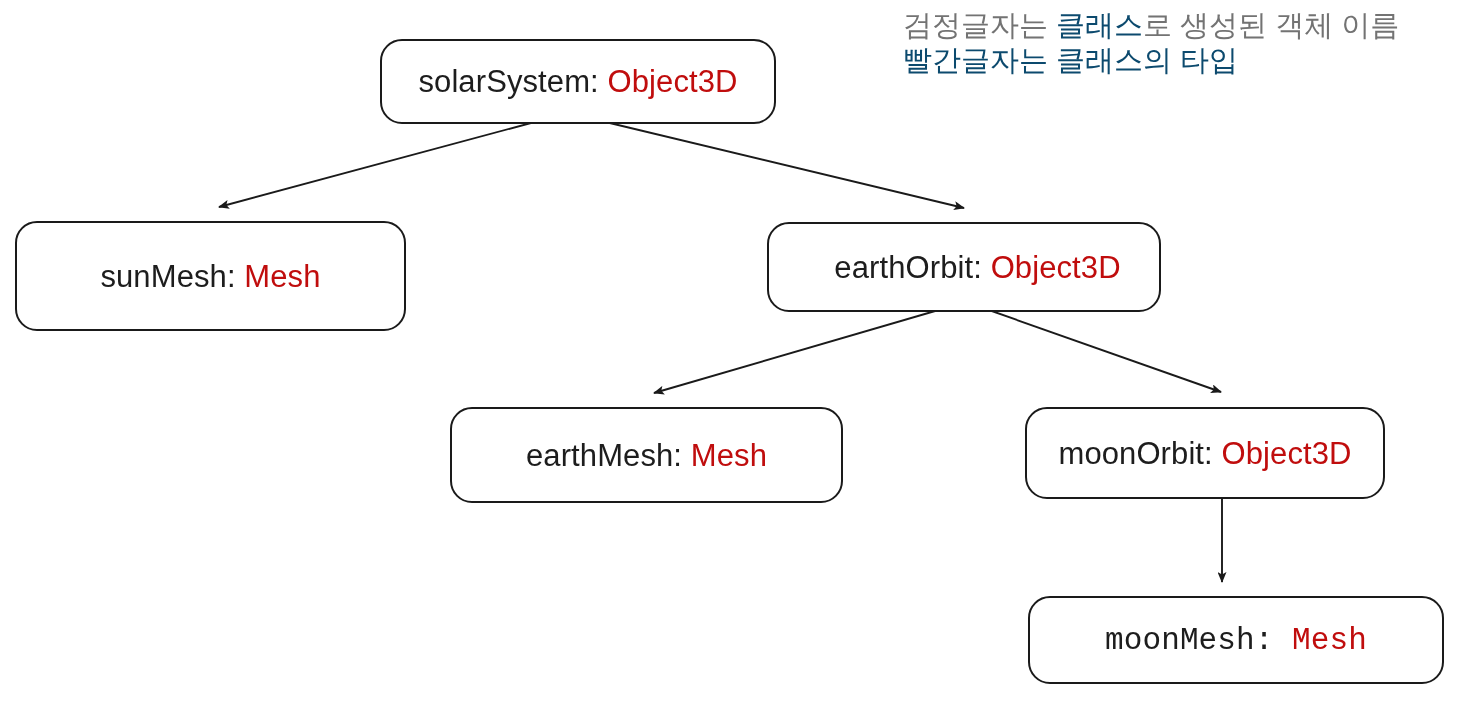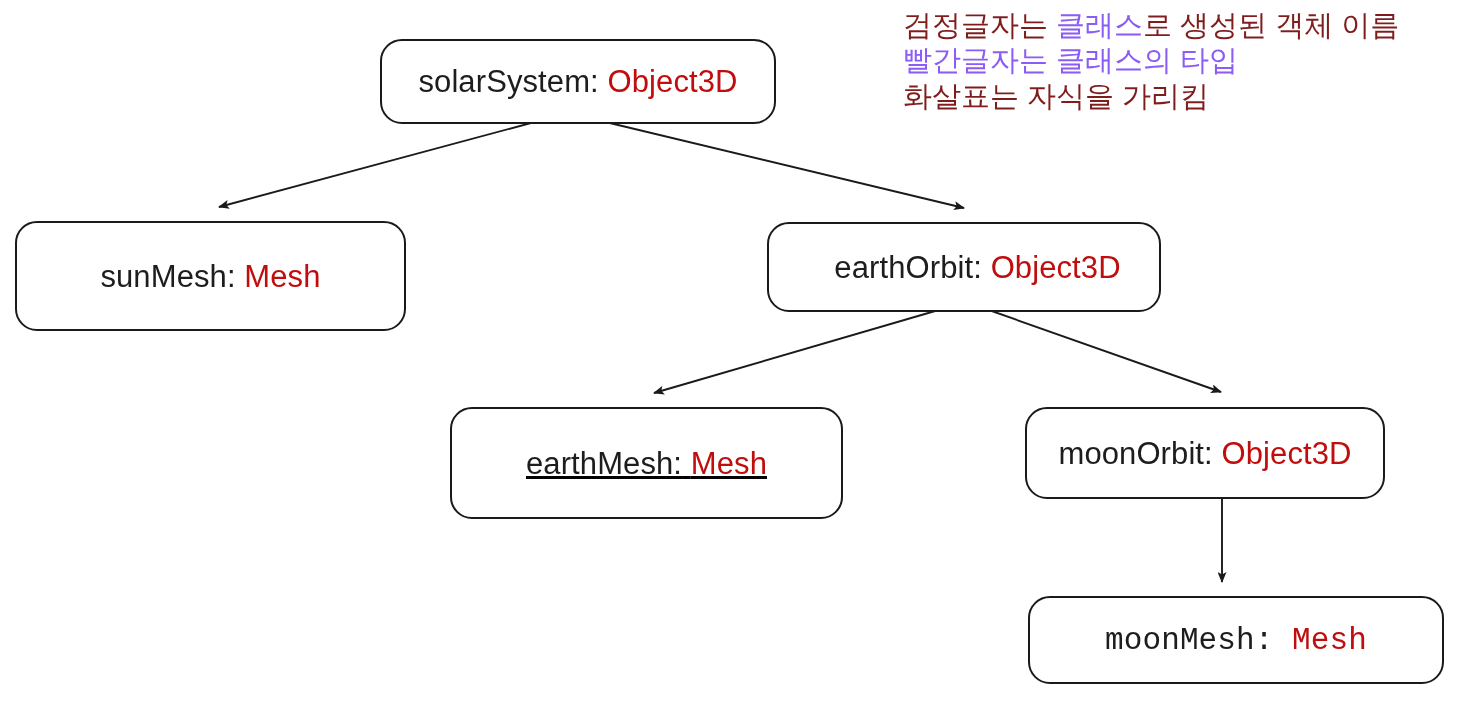--- a/index.html
+++ b/index.html
@@ -53,22 +53,22 @@
     left: 903px;
     top: 8px;
     width: 560px;
     font-size: 29px;
     line-height: 1.22;
     white-space: nowrap;
   }
   .legend-line {
     display: block;
   }
-  .lg-black { color: #7f1d1d; }
-  .lg-red   { color: #8b5cf6; }
+  .lg-black { color: #737373; }
+  .lg-red   { color: #0c4a6e; }
 </style>
 </head>
 <body>
 
 <div id="canvas">
 
   <svg id="edges" viewBox="0 0 1472 702" xmlns="http://www.w3.org/2000/svg">
     <defs>
       <marker id="arrowhead" markerWidth="11" markerHeight="9" refX="10" refY="4.5" orient="auto" markerUnits="userSpaceOnUse">
         <path d="M0,0 L11,4.5 L0,9 L2.4,4.5 z" fill="#1a1a1a"></path>
@@ -97,21 +97,21 @@
     </span>
   </div>
 
   <div class="node" style="left: 767px; top: 211px; width: 394px; height: 90px; padding-left: 27px;">
     <span class="node-label">
       <span class="name-part">earthOrbit:</span>
       <span class="type-part">Object3D</span>
     </span>
   </div>
 
-  <div class="node" style="left: 450px; top: 396px; width: 393px; height: 112px; text-decoration: underline;">
+  <div class="node" style="left: 450px; top: 396px; width: 393px; height: 96px;">
     <span class="node-label">
       <span class="name-part">earthMesh:</span>
       <span class="type-part">Mesh</span>
     </span>
   </div>
 
   <div class="node" style="left: 1025px; top: 396px; width: 360px; height: 92px;">
     <span class="node-label">
       <span class="name-part">moonOrbit:</span>
       <span class="type-part">Object3D</span>
@@ -123,16 +123,15 @@
       <span class="name-part">moonMesh:</span>
       <span class="type-part">Mesh</span>
     </span>
   </div>
 
   <div id="legend">
     <span class="legend-line">
       <span class="lg-black">검정글자는 </span><span class="lg-red">클래스</span><span class="lg-black">로 생성된 객체 이름</span>
     </span>
     <span class="legend-line lg-red">빨간글자는 클래스의 타입</span>
-    <span class="legend-line lg-black">화살표는 자식을 가리킴</span>
   </div>
 
 </div>
 
 </body></html>

